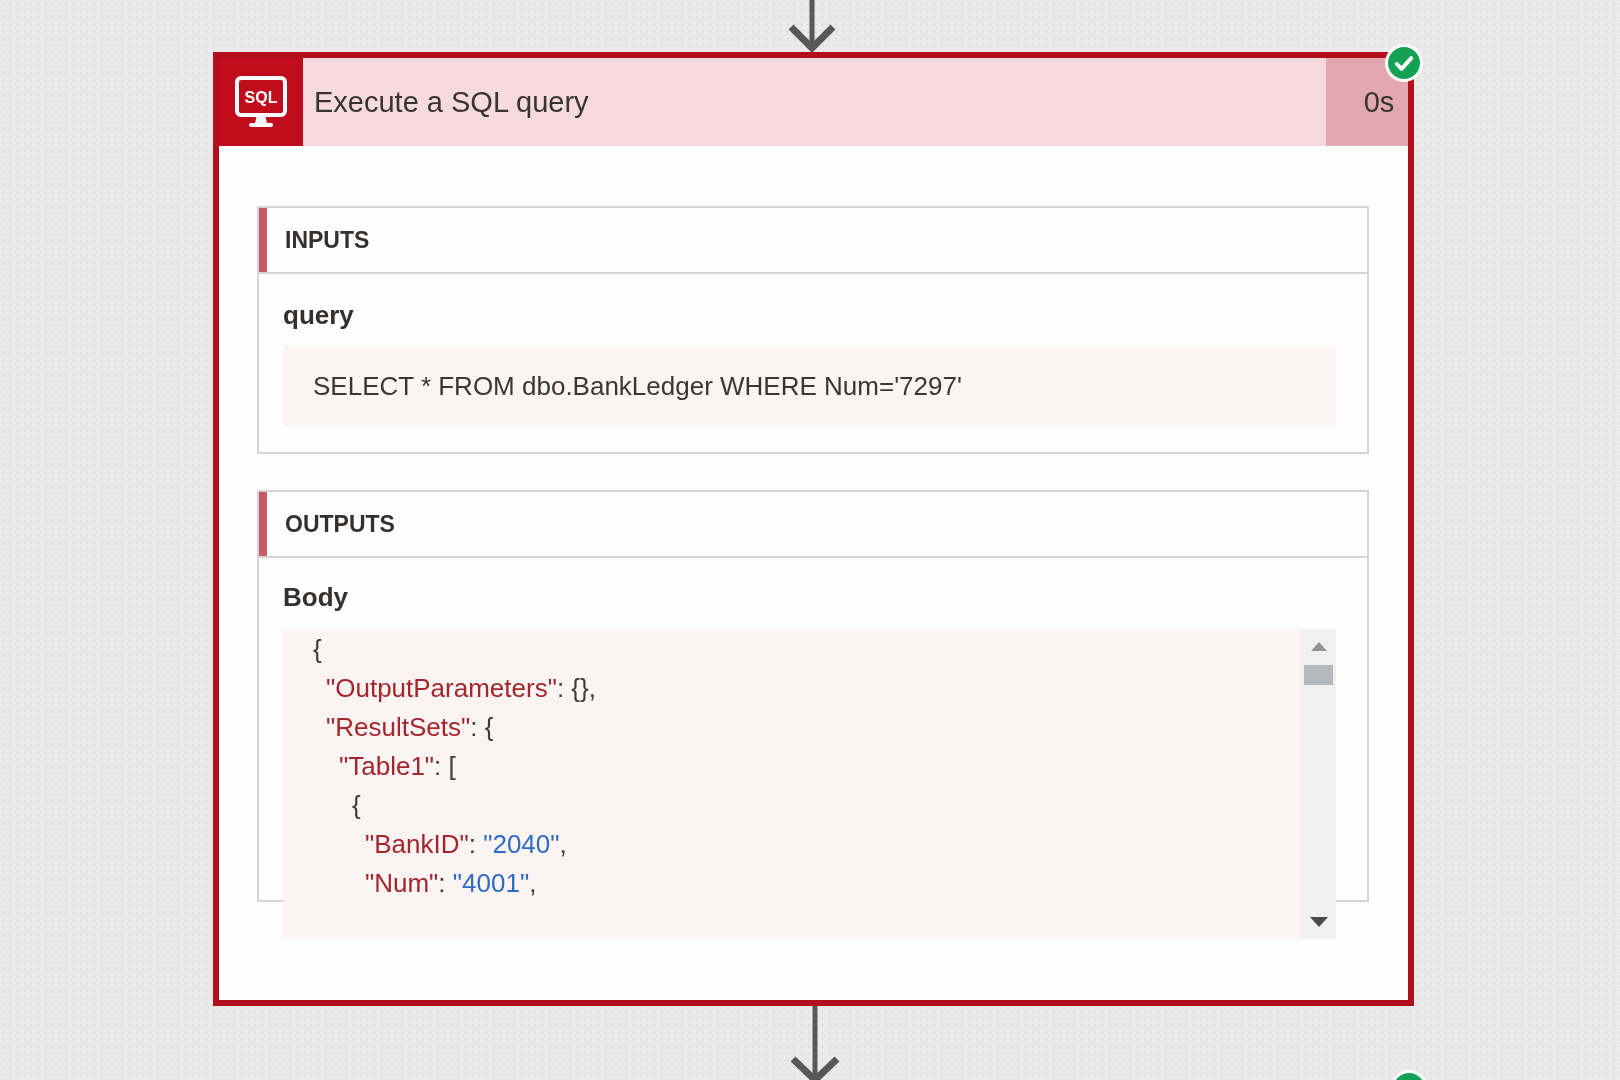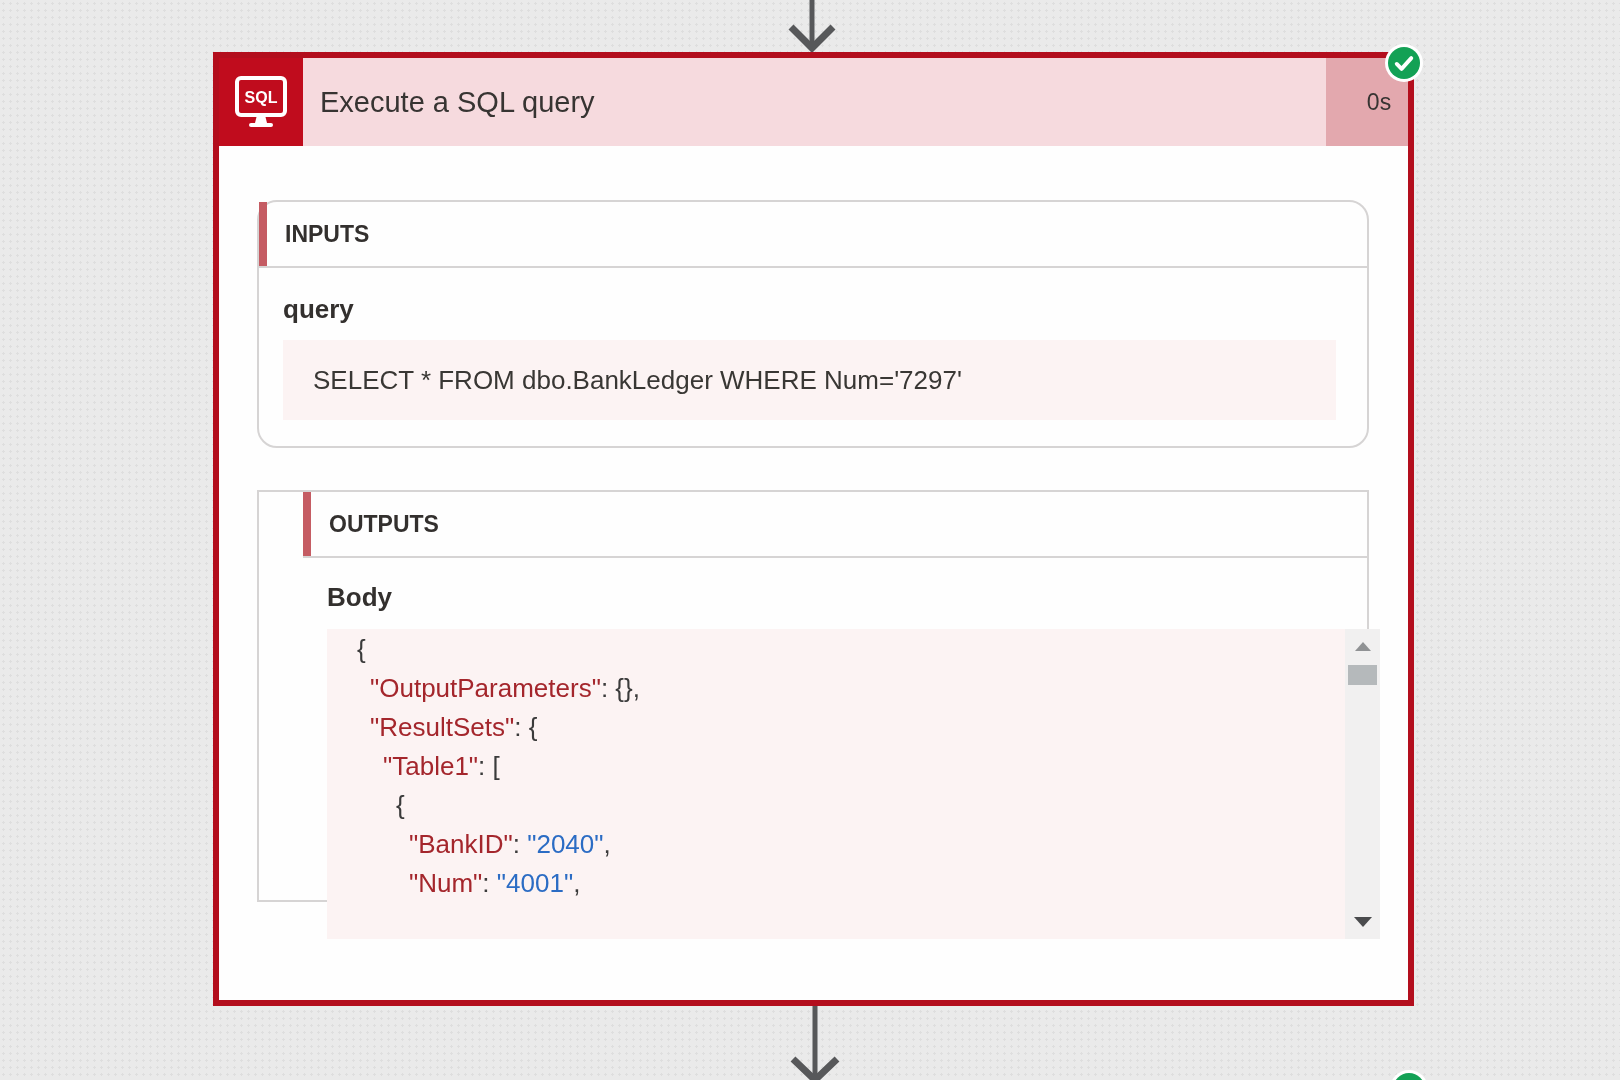--- a/index.html
+++ b/index.html
@@ -22,33 +22,33 @@
     background-size:7px 7px;}
   .connector{position:absolute;overflow:visible;}
   .connector-top{left:782px;top:0;}
   .connector-bottom{left:785px;top:1006px;}
   .card{position:absolute;left:213px;top:52px;width:1201px;height:954px;
     background:#fefefe;border:6px solid var(--card-border);}
   .card-header{position:absolute;left:0;top:0;width:1189px;height:88px;display:flex;}
   .icon-block{width:84px;height:88px;background:var(--icon-bg);
     display:flex;align-items:center;justify-content:center;flex:0 0 84px;text-decoration:underline;}
   .hdr-title{flex:1;background:var(--header-pink);display:flex;align-items:center;
-    padding-left:17px;font-size:29px;color:var(--text-dark);}
+    padding-left:11px;font-size:29px;color:var(--text-dark);}
   .hdr-duration{flex:0 0 82px;background:var(--duration-pink);display:flex;
-    align-items:center;justify-content:center;font-size:23px;color:var(--text-dark);padding-left:24px;}
+    align-items:center;justify-content:center;font-size:29px;color:var(--text-dark);padding-left:24px;}
   .badge{position:absolute;width:38px;height:38px;border-radius:50%;
     background:#fff;display:flex;align-items:center;justify-content:center;z-index:5;}
   .badge-inner{width:32px;height:32px;border-radius:50%;background:var(--success-green);
     display:flex;align-items:center;justify-content:center;}
   .badge-top{left:1385px;top:44px;}
   .badge-next{left:1390px;top:1070px;}
   .section{position:absolute;left:38px;width:1112px;background:#fefefe;
     border:2px solid var(--section-border);}
-  .section-inputs{top:142px;height:248px;border-radius:20px;}
-  .section-outputs{top:432px;height:412px;padding-left:44px;}
+  .section-inputs{top:148px;height:248px;}
+  .section-outputs{top:432px;height:412px;}
   .section-hdr{position:relative;height:66px;border-bottom:2px solid var(--section-border);
     display:flex;align-items:center;}
   .section-hdr::before{content:"";position:absolute;left:0;top:0;bottom:0;width:8px;
     background:var(--accent-bar);}
   .section-hdr-label{padding-left:26px;font-size:23px;font-weight:600;
     color:var(--label-dark);}
   .section-body{position:relative;}
   .field-label{position:absolute;left:24px;font-size:26px;font-weight:700;
     color:var(--label-dark);}
   .label-query{top:26px;}

